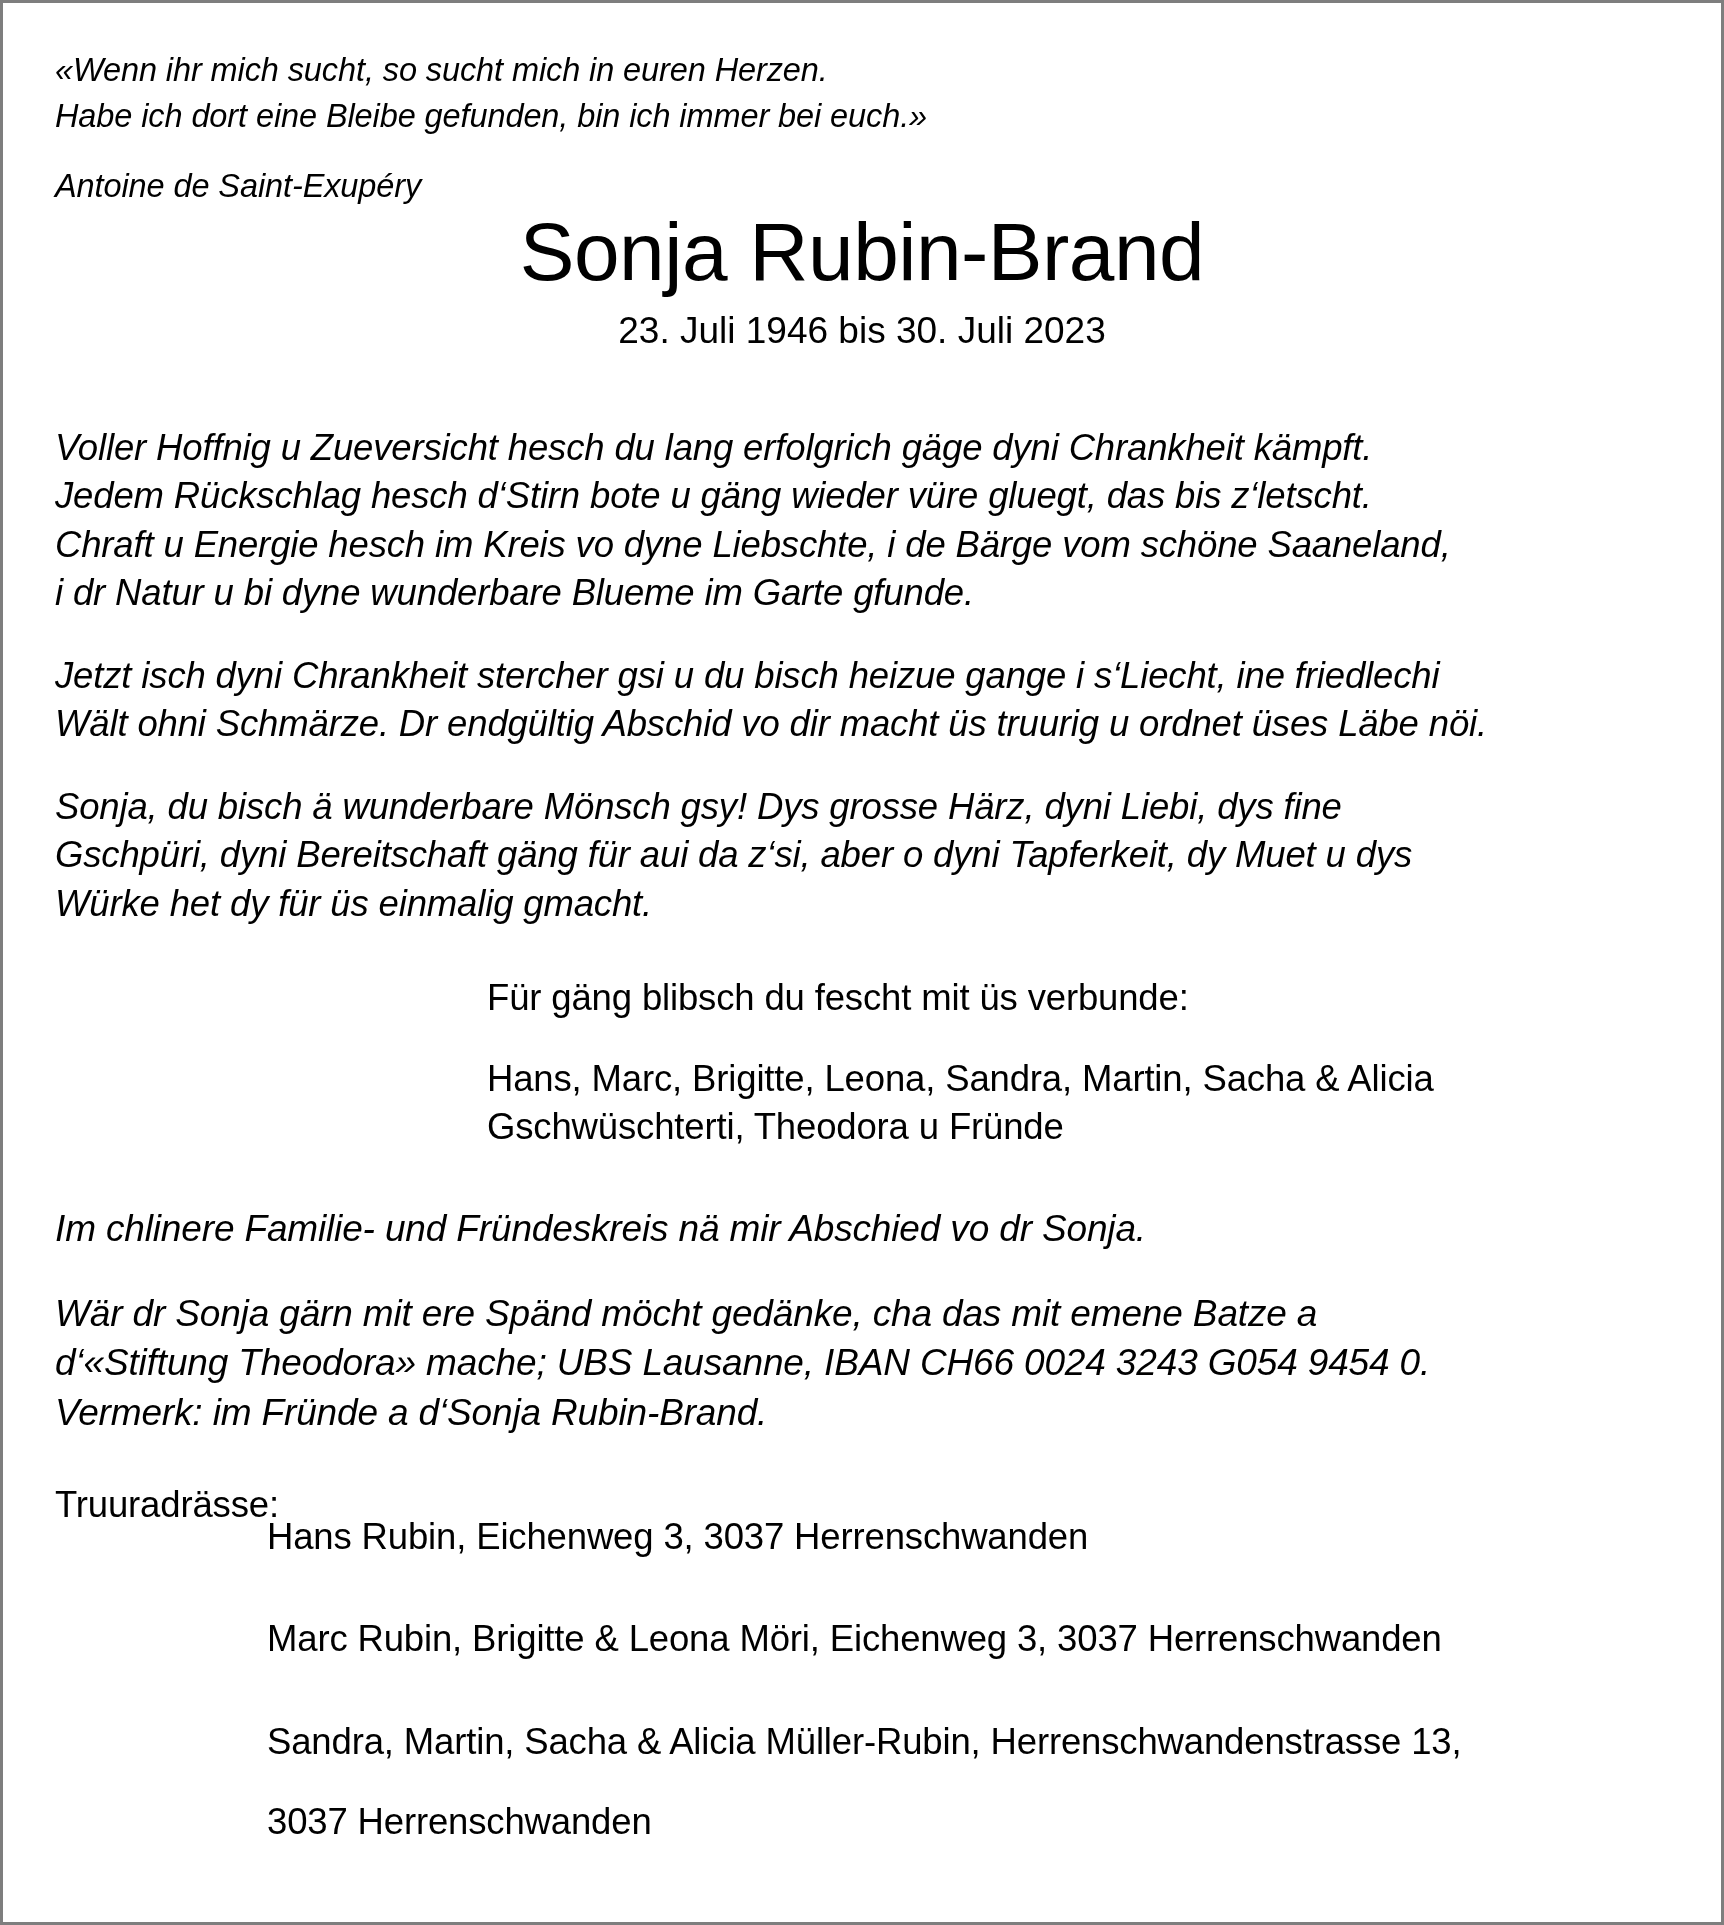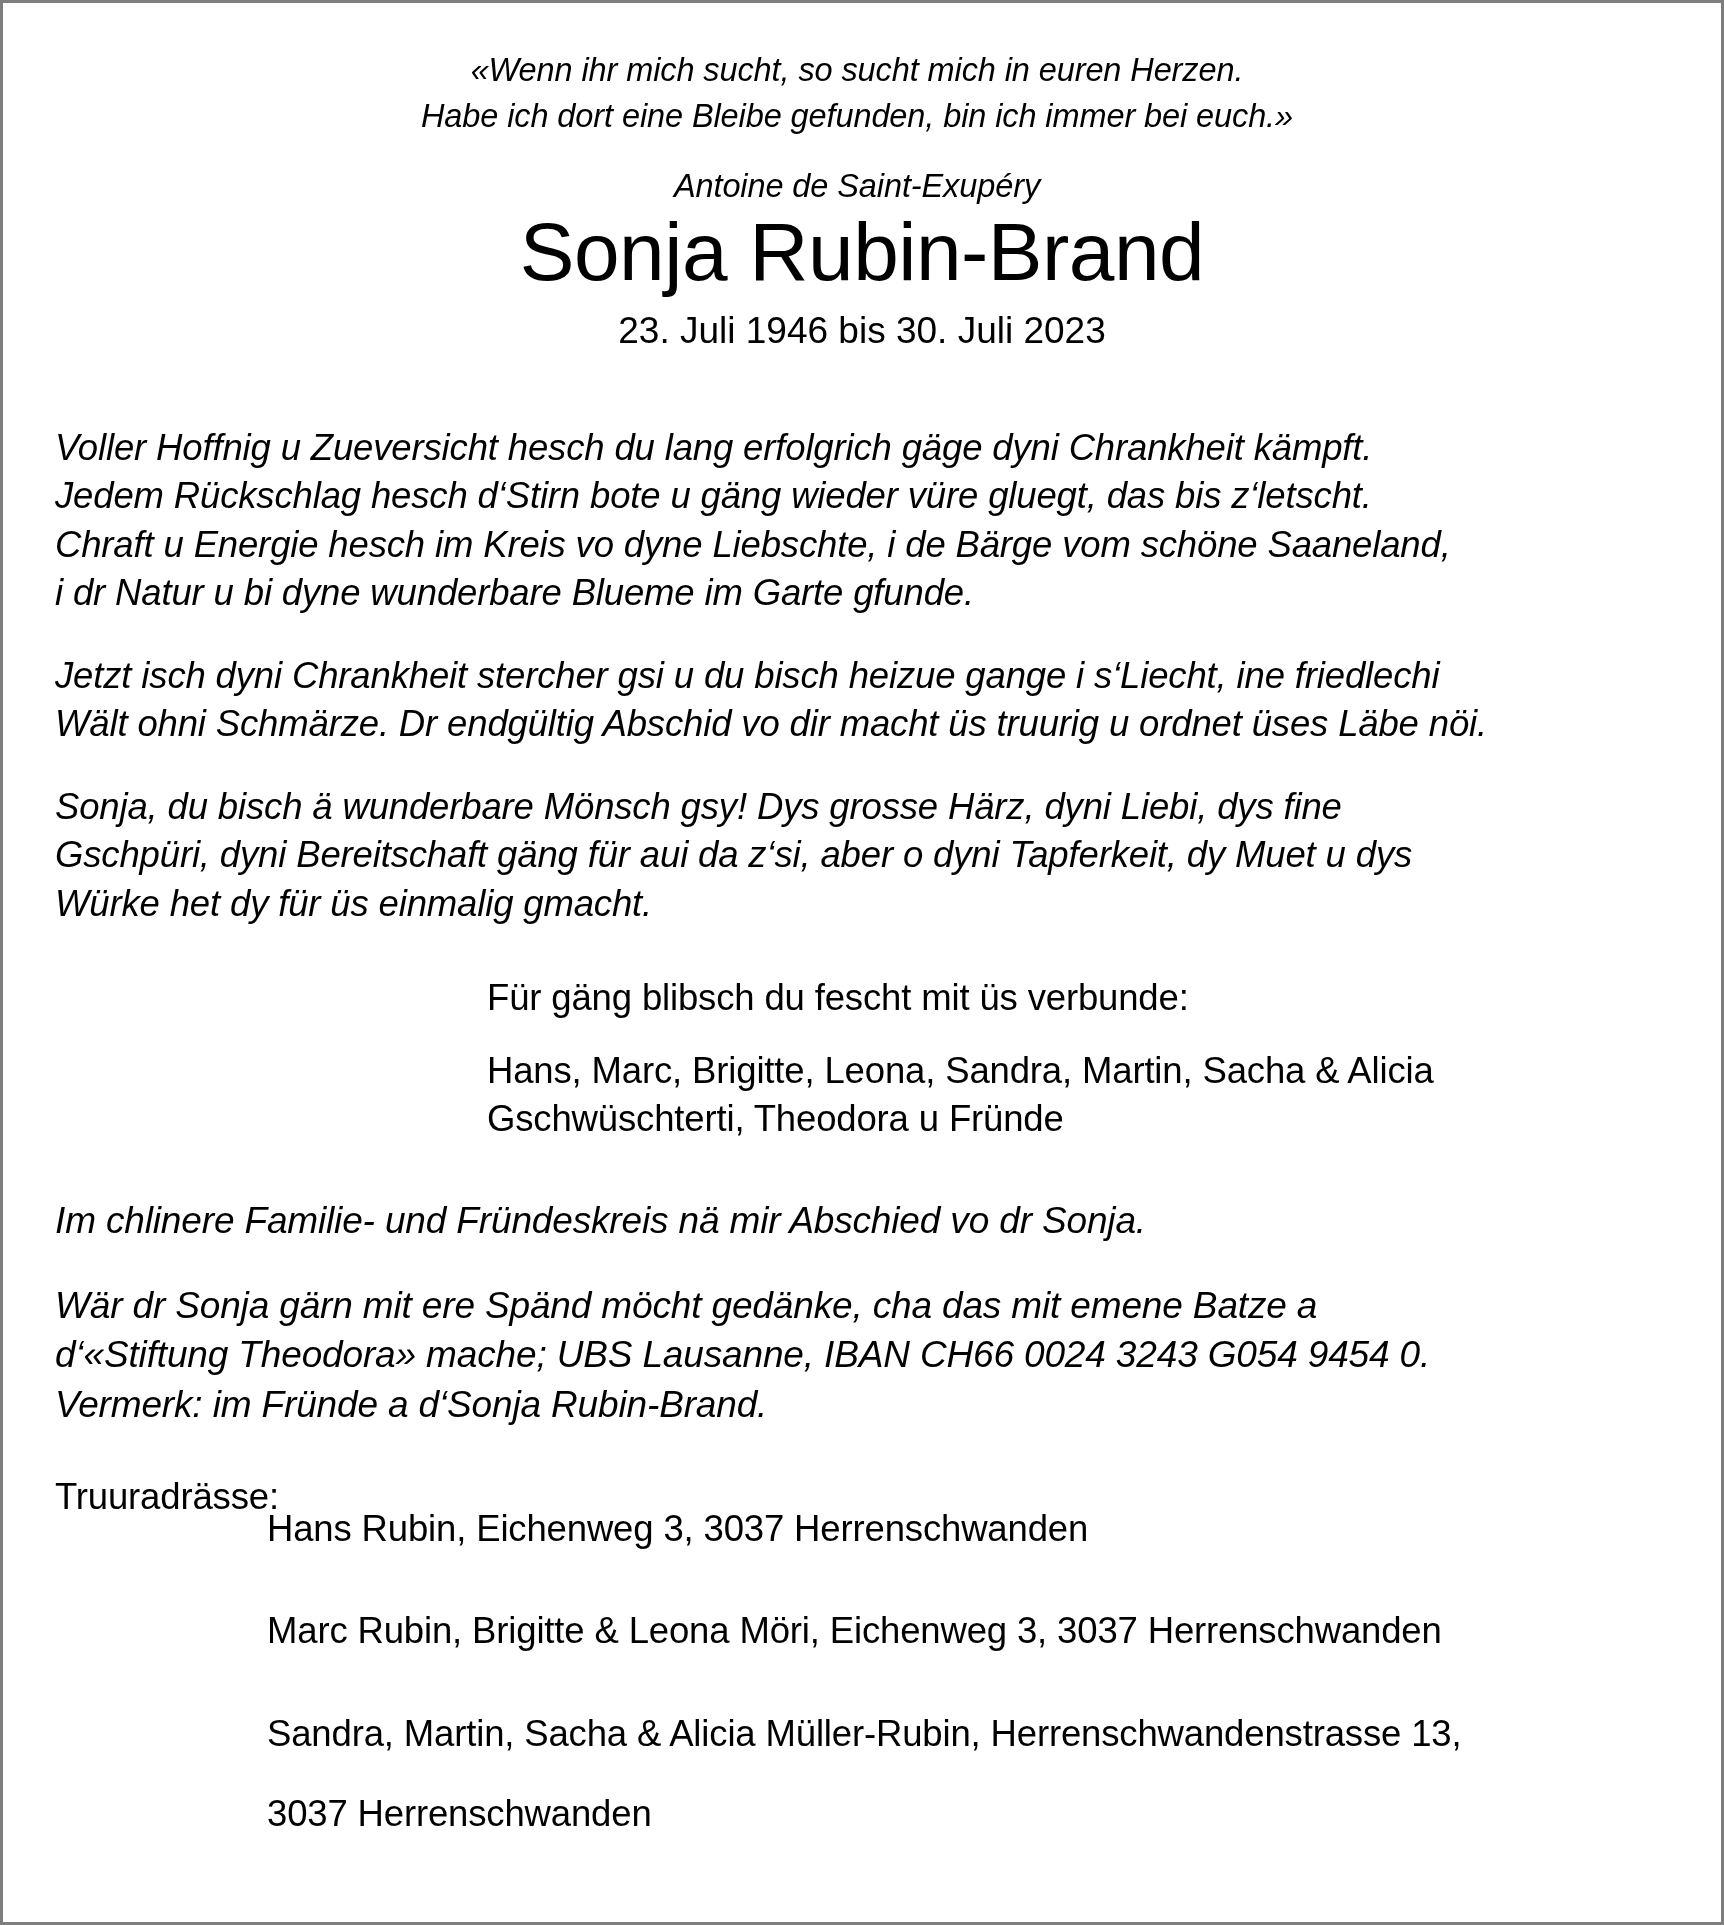--- a/index.html
+++ b/index.html
@@ -22,21 +22,21 @@
     overflow: hidden;
   }
   .inner {
     box-sizing: border-box;
     padding: 44px 52px 0 52px;
     height: 100%;
   }
 
   
   .quote-block {
-    text-align: center;
+    text-align: left;
     font-style: italic;
     font-size: 32.5px;
     line-height: 1.42;
     padding-right: 10px;
     letter-spacing: -0.1px;
   }
   .quote-line { display: block; white-space: nowrap; }
   .quote-author {
     display: block;
     margin-top: 24px;
@@ -73,21 +73,21 @@
   }
   .para .ln { display: block; white-space: nowrap; }
 
   
   .family-block {
     margin: 46px 0 0 432px;
     font-size: 36.5px;
     line-height: 1.33;
     letter-spacing: -0.15px;
   }
-  .family-block .intro { margin-bottom: 24px; white-space: nowrap; }
+  .family-block .intro { margin-bottom: 32px; white-space: nowrap; }
   .family-block .names .ln { display: block; white-space: nowrap; }
 
   
   .closing-block {
     margin-top: 52px;
     font-size: 37px;
     line-height: 1.33;
     letter-spacing: -0.15px;
   }
   .closing-block .para { margin-bottom: 36px; }

